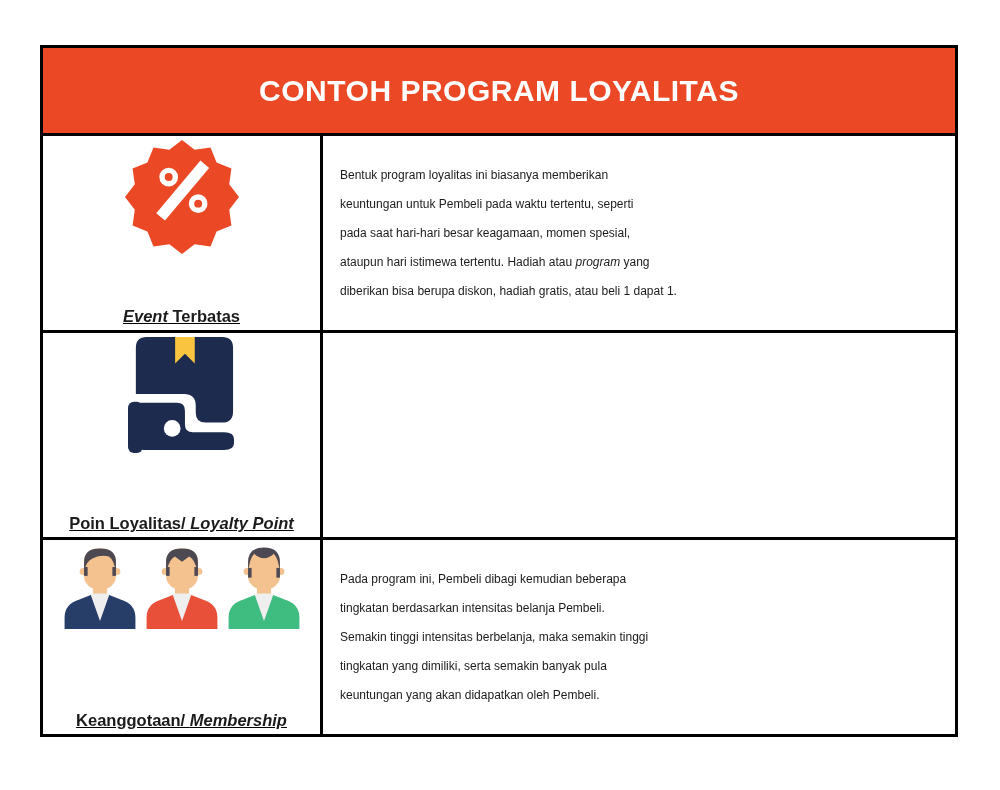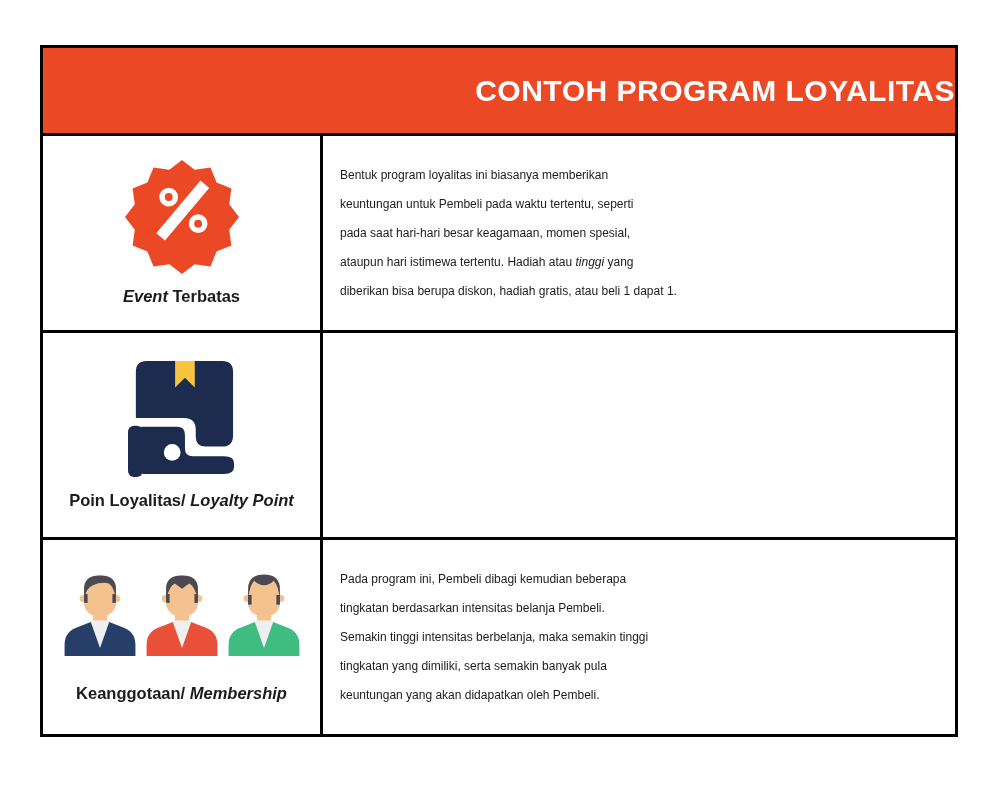--- a/index.html
+++ b/index.html
@@ -14,37 +14,38 @@
   .table {
     position: absolute; left: 40px; top: 45px;
     width: 918px; height: 692px;
     border: 3px solid var(--border, #000);
     display: grid;
     grid-template-rows: 85px 197px 207px 1fr;
     background: #fff;
   }
   .header-row {
     background: var(--accent, #EB4826);
-    display: flex; align-items: center; justify-content: flex-end;
+    display: flex; align-items: center; justify-content: center;
   }
   .title {
     margin: 0;
     color: var(--header_text, #fff);
     font-size: 30px; font-weight: 700; letter-spacing: 0.5px;
   }
   .body-row {
     display: grid; grid-template-columns: 280px 1fr;
     border-top: 3px solid var(--border, #000);
     background: #fff;
   }
   .cell-left {
     border-right: 3px solid var(--border, #000);
     display: flex; flex-direction: column;
-    align-items: center; justify-content: center;
+    align-items: center; justify-content: space-between;
     padding: 4px 6px;
+    text-decoration: underline;
   }
   .gap1 { gap: 13px; }
   .gap2 { gap: 14px; }
   .gap3 { gap: 28px; }
   .cell-right {
     display: flex; align-items: center;
     padding: 0 14px 0 17px;
     overflow: hidden;
   }
   .desc {
@@ -92,21 +93,21 @@
         <circle class="s-white" cx="77" cy="67" r="7" fill="none" stroke-width="5.7"></circle>
       </svg>
       <div class="row-label">
         <span class="italic">Event</span><span> Terbatas</span>
       </div>
     </div>
     <div class="cell-right">
       <p class="desc"><span>Bentuk program loyalitas ini biasanya memberikan
 keuntungan untuk Pembeli pada waktu tertentu, seperti
 pada saat hari-hari besar keagamaan, momen spesial,
-ataupun hari istimewa tertentu. Hadiah atau </span><span class="italic">tinggi</span><span> yang
+ataupun hari istimewa tertentu. Hadiah atau </span><span class="italic">program</span><span> yang
 diberikan bisa berupa diskon, hadiah gratis, atau beli 1 dapat 1.</span></p>
     </div>
   </div>
 
   <div class="body-row">
     <div class="cell-left gap2">
       <svg width="108" height="116" viewBox="0 0 110 118" aria-hidden="true">
 
         <path class="f-navy" d="M8 58 V11 Q8 0 19 0 H96 Q107 0 107 11 V76 Q107 87 96 87 H79 Q69 87 69 77 V70 Q69 58 57 58 Z"></path>
 

